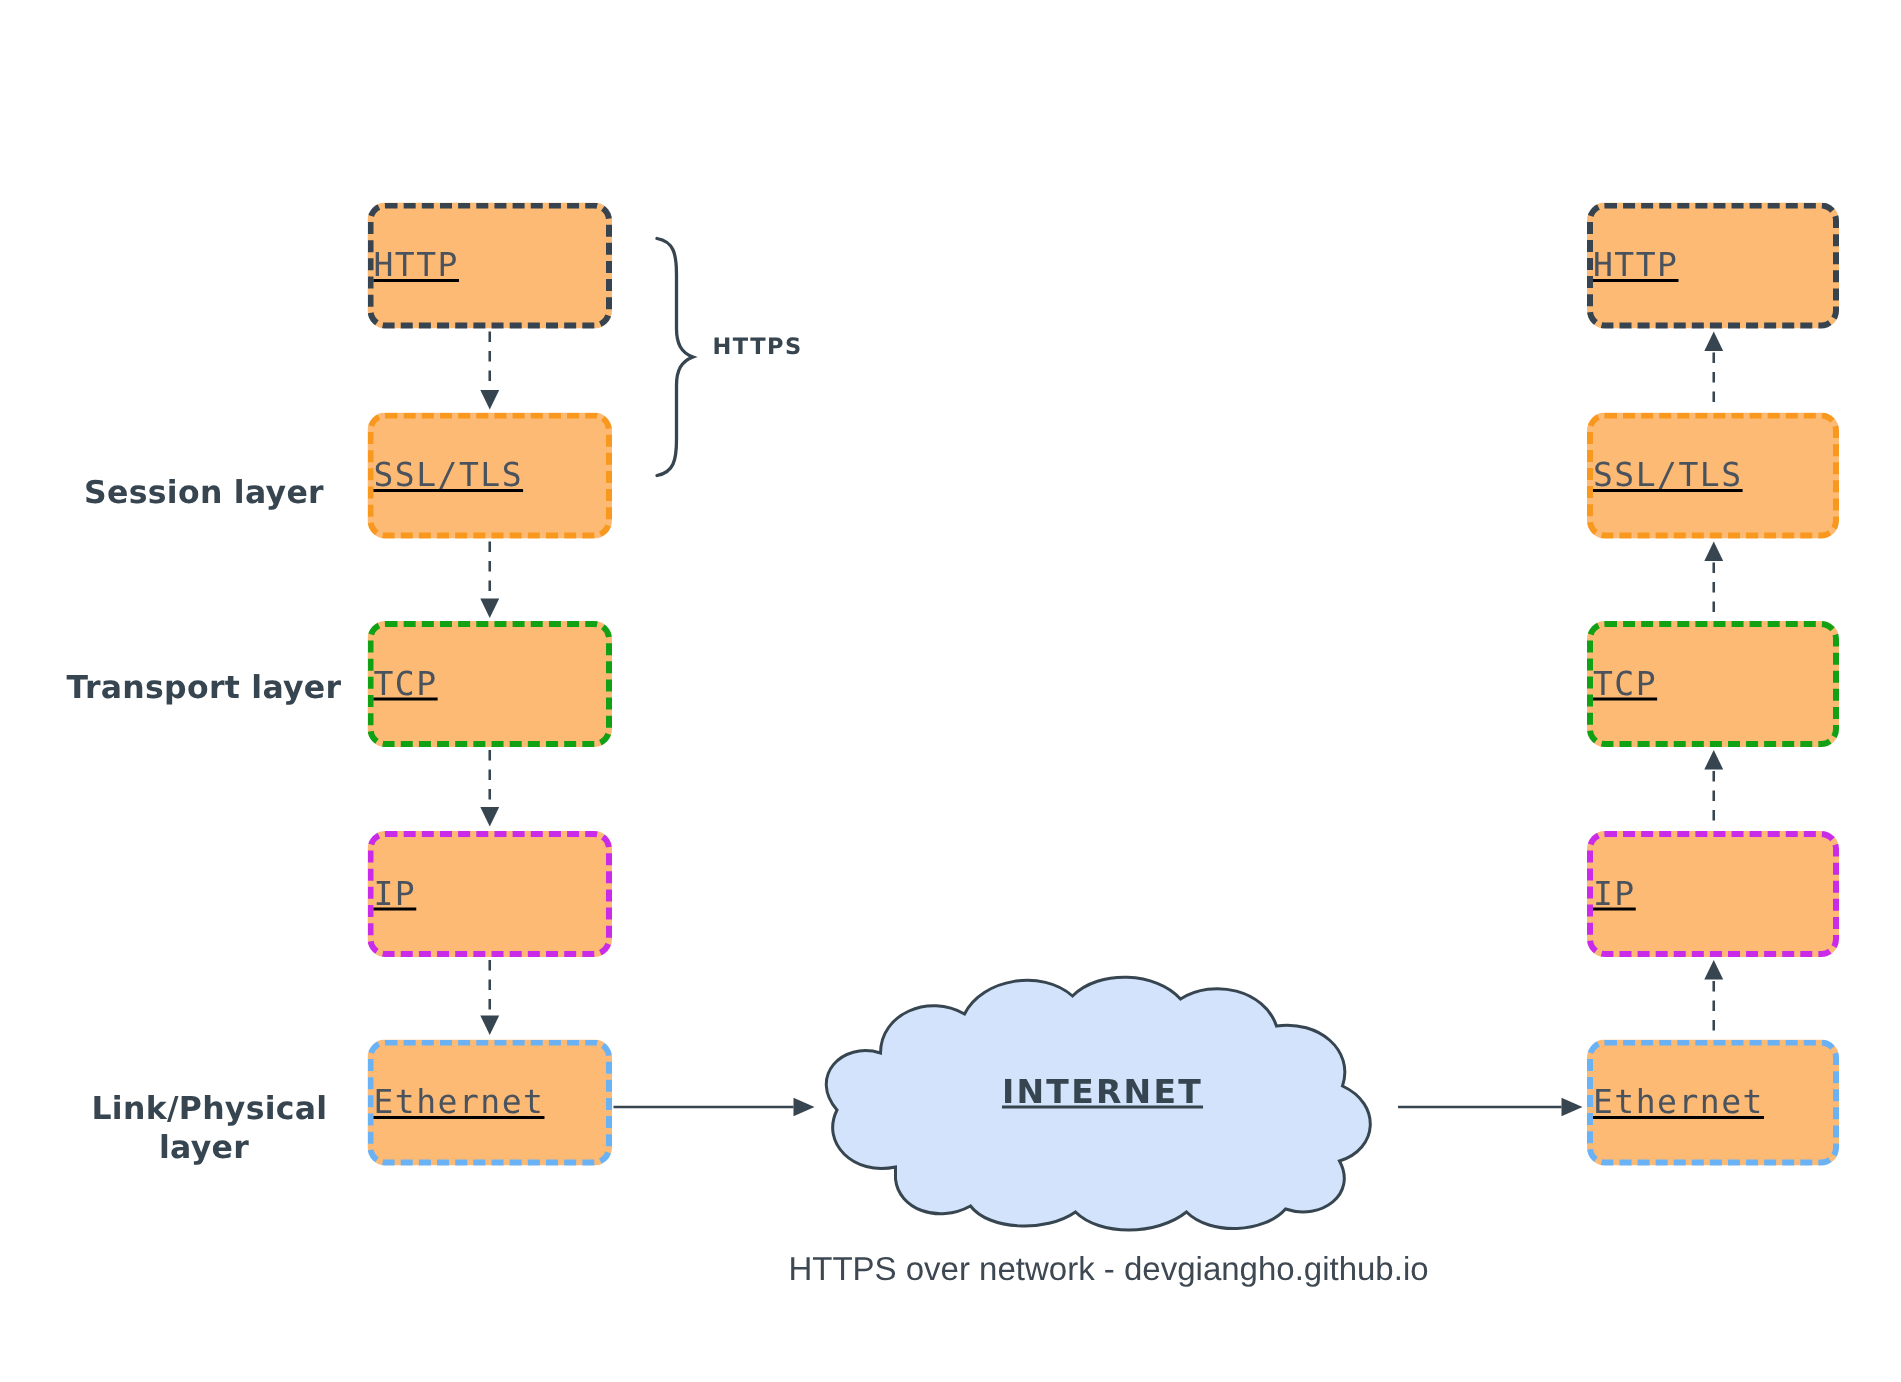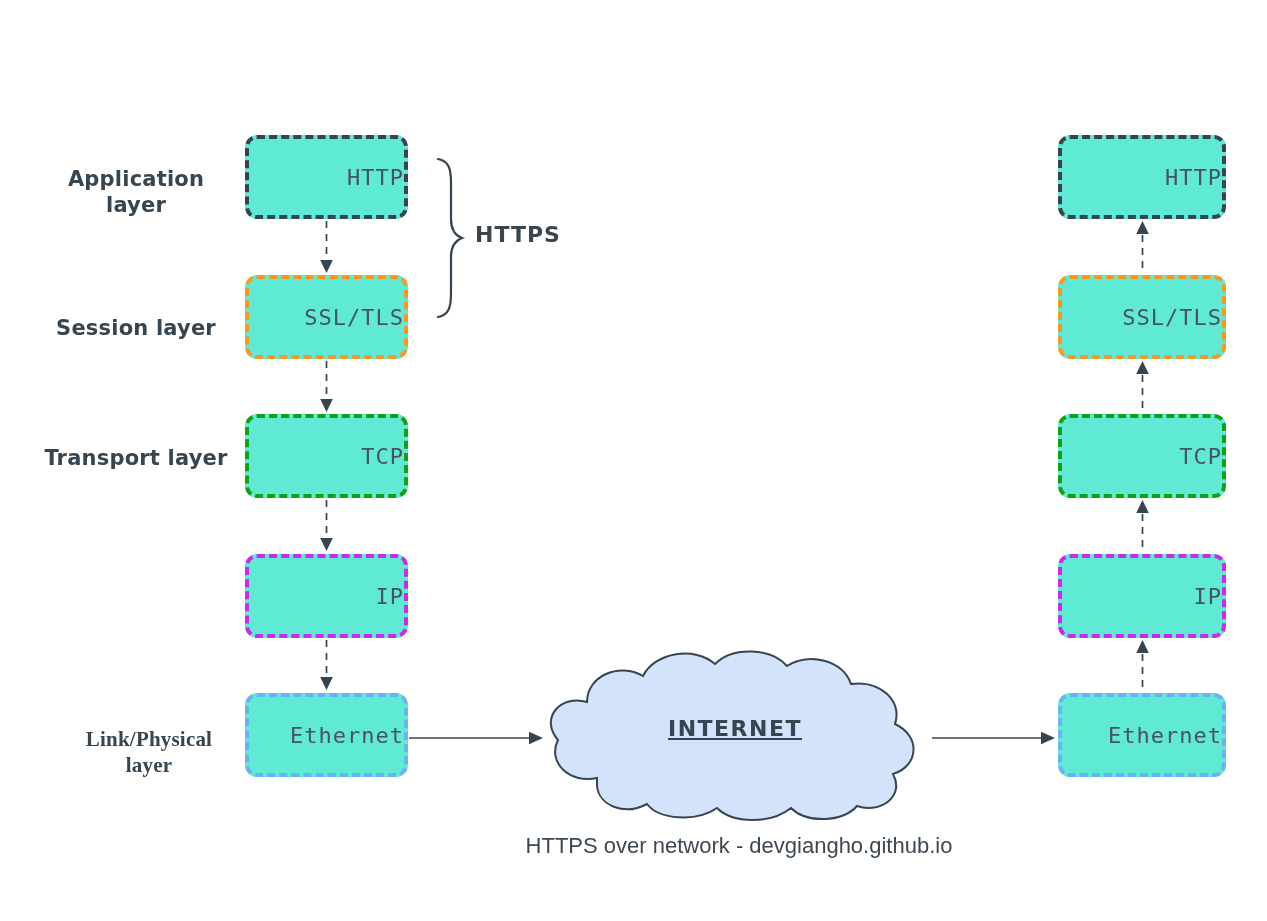--- a/index.html
+++ b/index.html
@@ -19,34 +19,35 @@
     color:#36454F;
     line-height:26px;
     letter-spacing:.2px;
   }
   .proto-box{
     position:absolute;
     width:163px;height:84px;
     border:4px dashed #36454F;
     border-radius:12px;
     box-sizing:border-box;
-    display:flex;align-items:center;justify-content:flex-end;
-    background:#5eead4;
+    display:flex;align-items:center;justify-content:flex-start;
+    background:#fdba74;
+    text-decoration:underline;
   }
   .proto-box .proto-label{
     font-family:"DejaVu Sans Mono", monospace;
     font-size:22px;
     color:#4A535D;
     letter-spacing:1px;
     white-space:nowrap;
   }
   .right-col{width:168px;}
   .annotation{
     position:absolute;
-    font-size:22px;
+    font-size:15px;
     font-weight:bold;
     color:#36454F;
     letter-spacing:1px;
     white-space:nowrap;
   }
   .cloud-label{
     position:absolute;
     left:620px;top:716px;
     width:230px;
     text-align:center;
@@ -141,24 +142,23 @@
     </g>
 
     <g transform="translate(436,157)">
       <path class="brace-path" d="M 2 2 C 13 4 15 12 15 26 L 15 62
            C 15 72 18 78 26 81
            C 18 84 15 90 15 100 L 15 136
            C 15 150 13 158 2 160"></path>
     </g>
   </svg>
 
-  <div class="layer-label" style="left:36px;top:166px;">Application layer</div>
   <div class="layer-label" style="left:36px;top:445px;">Transport layer</div>
   <div class="layer-label" style="left:36px;top:315px;">Session layer</div>
-  <div class="layer-label" style="left:74px;top:726px;width:150px;font-family:Liberation Serif, serif;">Link/Physical layer</div>
+  <div class="layer-label" style="left:61px;top:726px;width:150px;">Link/Physical layer</div>
 
   <div class="proto-box" style="left: 245px; top: 135px; border-color: rgb(55, 67, 78);">
     <span class="proto-label">HTTP</span>
   </div>
   <div class="proto-box" style="left: 245px; top: 275px; border-color: rgb(248, 152, 31);">
     <span class="proto-label">SSL/TLS</span>
   </div>
   <div class="proto-box" style="left: 245px; top: 414px; border-color: rgb(18, 160, 20);">
     <span class="proto-label">TCP</span>
   </div>

